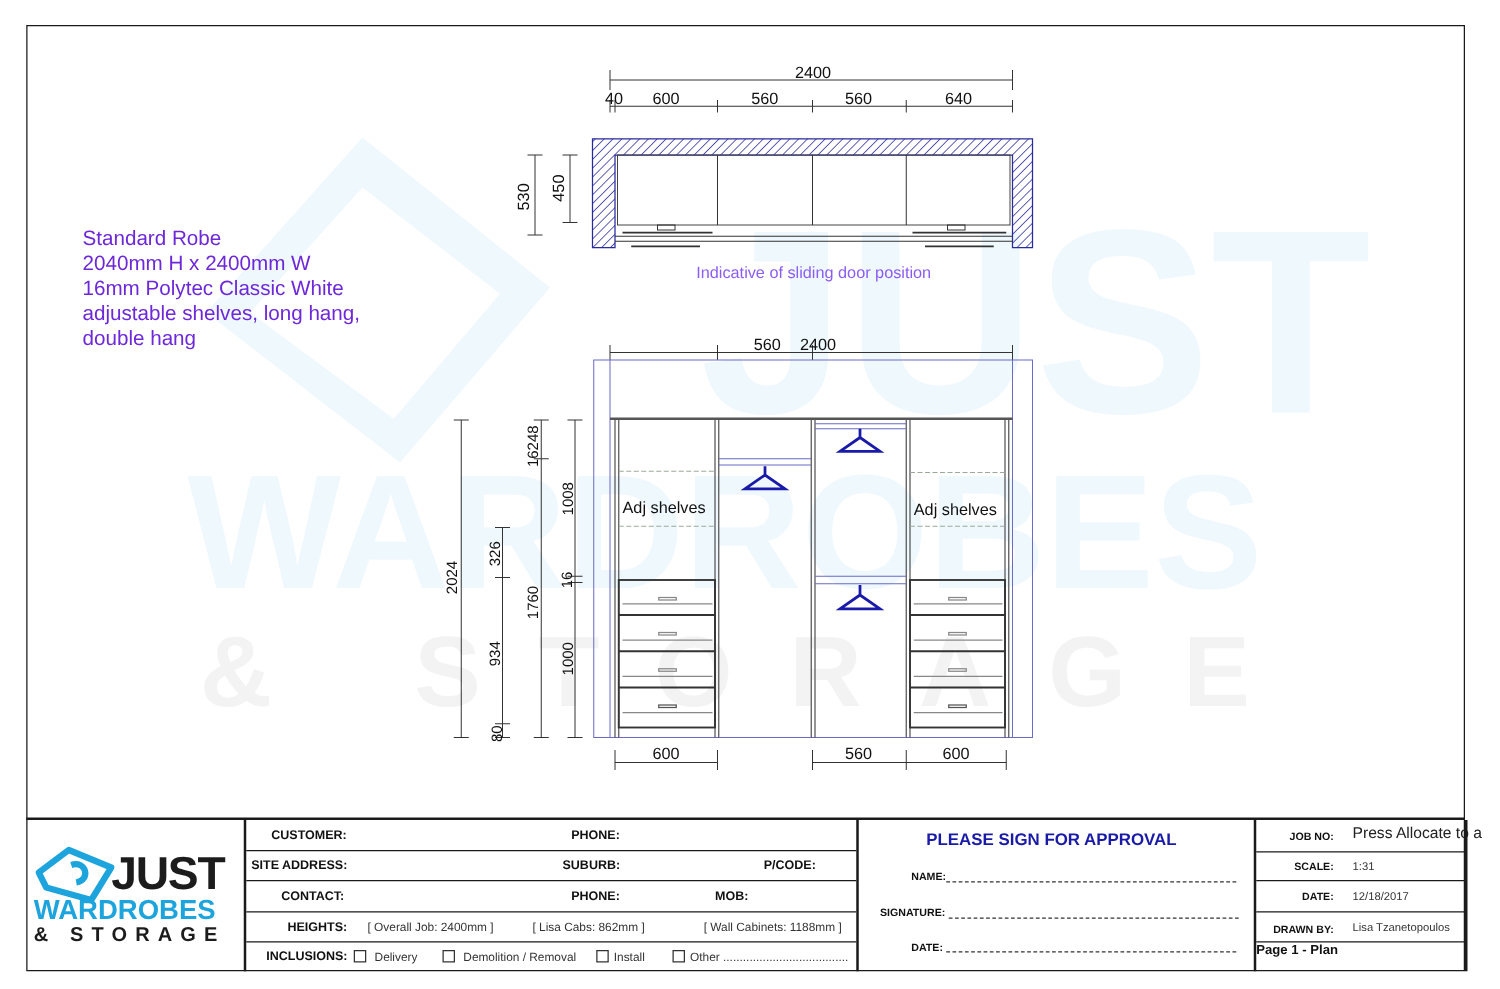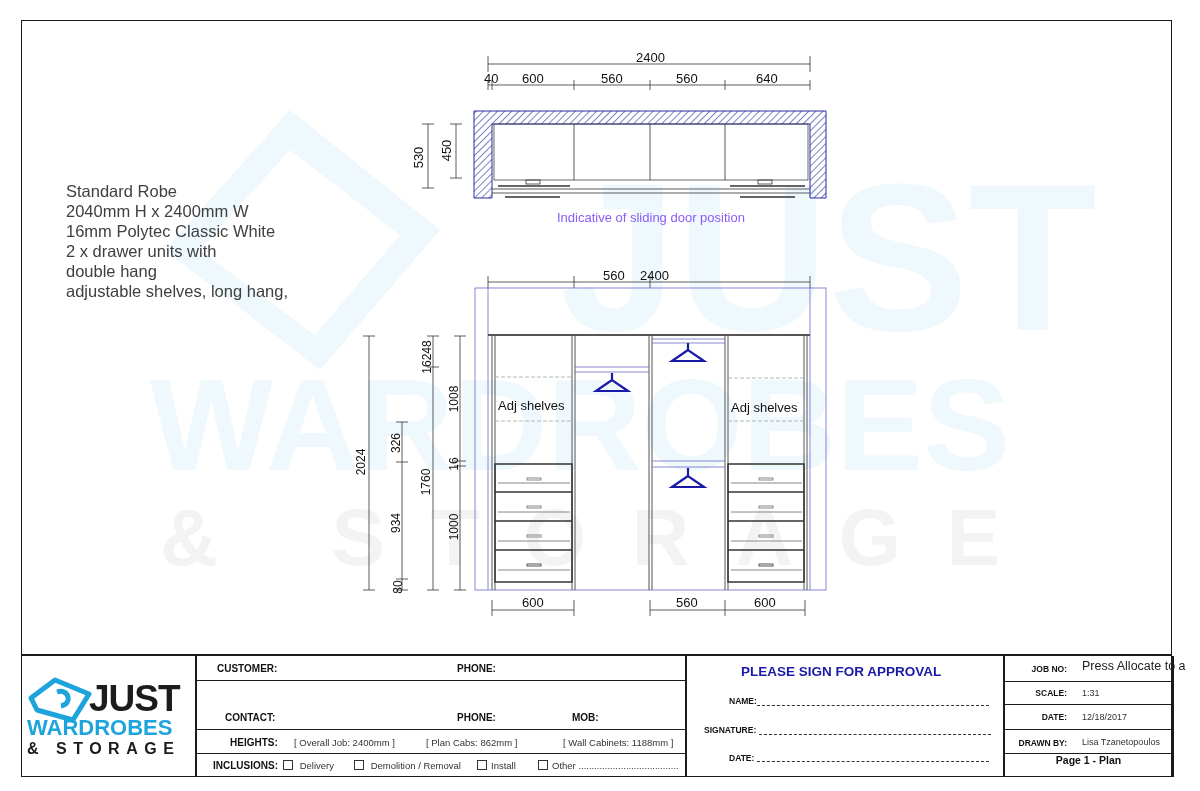--- a/index.html
+++ b/index.html
@@ -1,19 +1,19 @@
 <!DOCTYPE html>
 <html><head>
 <meta charset="utf-8">
 <style>
   html, body { margin: 0; padding: 0; background: #ffffff; }
   body { width: 1200px; height: 791px; position: relative; overflow: hidden; font-family: "Liberation Sans", sans-serif; color: #111; }
   .frame { position: absolute; left: 21px; top: 20px; width: 1151px; height: 757px; border: 1.5px solid #1a1a1a; box-sizing: border-box; }
   svg.draw { position: absolute; left: 0; top: 0; }
-  .spec { position: absolute; left: 66px; top: 181px; font-size: 16.5px; line-height: 20px; color: #404040; }
+  .spec { position: absolute; left: 66px; top: 181px; font-size: 16.5px; line-height: 20px; color: #6d28d9; }
   .spec div { white-space: nowrap; }
   .caption { position: absolute; left: 557px; top: 210px; font-size: 13px; color: #8b5cf6; }
   .lbl { position: absolute; font-size: 13px; color: #111; white-space: nowrap; }
   .adj { position: absolute; font-size: 13px; color: #111; }
   
   .tb { position: absolute; left: 21px; top: 654px; width: 1151px; height: 123px; border-top: 2px solid #1a1a1a; box-sizing: border-box; }
   .logo { position: absolute; left: 0; top: 0; width: 176px; height: 121px; border-right: 2px solid #1a1a1a; box-sizing: border-box; }
   .logo .just { position: absolute; left: 68px; top: 22px; font-size: 37px; font-weight: 900; letter-spacing: -1px; color: #1c1c1c; }
   .logo .ward { position: absolute; left: 6px; top: 59px; font-size: 22px; font-weight: 900; color: #1ea4dc; letter-spacing: 0; }
   .logo .stor { position: absolute; left: 6px; top: 84px; font-size: 16px; font-weight: 900; color: #1c1c1c; letter-spacing: 6.5px; }
@@ -23,43 +23,42 @@
   .row .v { position: absolute; font-size: 9.5px; color: #333; }
   .chk { display: inline-block; width: 8px; height: 8px; border: 1px solid #333; margin-right: 4px; vertical-align: -1px; }
   .approve { position: absolute; left: 666px; top: 0; width: 318px; height: 121px; border-right: 2px solid #1a1a1a; box-sizing: border-box; }
   .approve .title { position: absolute; left: 54px; top: 8px; color: #1a1aa8; font-weight: bold; font-size: 13.5px; }
   .approve .line { position: absolute; font-size: 8.5px; font-weight: bold; }
   .approve .u { position: absolute; border-bottom: 1px dashed #333; height: 0; }
   .meta { position: absolute; left: 984px; top: 0; width: 167px; height: 121px; }
   .mrow { position: absolute; left: 0; width: 167px; border-bottom: 1.5px solid #1a1a1a; box-sizing: border-box; }
   .mrow .k { position: absolute; right: 105px; font-weight: bold; font-size: 8.5px; }
   .mrow .v { position: absolute; left: 77px; font-size: 9px; color: #333; white-space: nowrap; }
-  .page { position: absolute; left: 0; top: 98px; width: 167px; text-align: center; font-weight: bold; font-size: 10.5px; }
+  .page { position: absolute; left: 0; top: 98px; width: 167px; font-weight: bold; font-size: 10.5px; }
 </style>
 </head>
 <body>
 
 <svg class="draw" width="1200" height="791" viewBox="0 0 1200 791">
   <g fill="#eef8fd" stroke="none">
     <path d="M165 250 L290 110 L440 230 L320 370 Z M200 250 L290 150 L400 235 L315 335 Z" fill-rule="evenodd"></path>
   </g>
   <text x="560" y="330" font-family="Liberation Sans, sans-serif" font-weight="900" font-size="210" fill="#eef8fd">JUST</text>
   <text x="150" y="470" font-family="Liberation Sans, sans-serif" font-weight="900" font-size="130" fill="#eef8fd" textLength="860" lengthAdjust="spacingAndGlyphs">WARDROBES</text>
   <text x="160" y="565" font-family="Liberation Sans, sans-serif" font-weight="900" font-size="80" fill="#f3f3f3" textLength="840" lengthAdjust="spacing">&amp; STORAGE</text>
 </svg>
 
 <div class="frame"></div>
 
 <div class="spec">
   <div>Standard Robe</div>
   <div>2040mm H x 2400mm W</div>
   <div>16mm Polytec Classic White</div>
-  <div>2 x drawer units with</div>
+  <div>adjustable shelves, long hang,</div>
   <div>double hang</div>
-  <div>adjustable shelves, long hang,</div>
 </div>
 
 <svg class="draw" width="1200" height="791" viewBox="0 0 1200 791">
   <defs>
     <pattern id="hatch" patternUnits="userSpaceOnUse" width="5" height="5" patternTransform="rotate(45)">
       <line x1="0" y1="0" x2="0" y2="5" stroke="#2a2aa0" stroke-width="1.2"></line>
     </pattern>
     <marker id="arr" markerWidth="8" markerHeight="6" refX="7" refY="3" orient="auto">
       <path d="M0,1 L7,3 L0,5" fill="none" stroke="#333" stroke-width="0.8"></path>
     </marker>
@@ -251,29 +250,34 @@
     <div class="just">JUST</div>
     <div class="ward">WARDROBES</div>
     <div class="stor">&amp; STORAGE</div>
   </div>
 
   <div class="info">
     <div class="row" style="top:0;height:25px;">
       <span class="k" style="left:20px;top:7px;text-align:right;">CUSTOMER:</span>
       <span class="k" style="left:260px;top:7px;">PHONE:</span>
     </div>
+    <div class="row" style="top:25px;height:24px;">
+      <span class="k" style="left:4px;top:6px;">SITE ADDRESS:</span>
+      <span class="k" style="left:253px;top:6px;">SUBURB:</span>
+      <span class="k" style="left:414px;top:6px;">P/CODE:</span>
+    </div>
     <div class="row" style="top:49px;height:25px;">
       <span class="k" style="left:28px;top:7px;">CONTACT:</span>
       <span class="k" style="left:260px;top:7px;">PHONE:</span>
       <span class="k" style="left:375px;top:7px;">MOB:</span>
     </div>
     <div class="row" style="top:74px;height:24px;">
       <span class="k" style="left:33px;top:7px;">HEIGHTS:</span>
       <span class="v" style="left:86px;top:7px;padding-left:11px;">[ Overall Job: 2400mm ]</span>
-      <span class="v" style="left:229px;top:7px;">[ Plan Cabs: 862mm ]</span>
+      <span class="v" style="left:229px;top:7px;">[ Lisa Cabs: 862mm ]</span>
       <span class="v" style="left:366px;top:7px;">[ Wall Cabinets: 1188mm ]</span>
     </div>
     <div class="row" style="top:98px;height:23px;border-bottom:none;">
       <span class="k" style="left:16px;top:6px;">INCLUSIONS:</span>
       <span class="v" style="left:86px;top:6px;"><span class="chk"></span> <span>Delivery</span></span>
       <span class="v" style="left:157px;top:6px;"><span class="chk"></span> <span>Demolition / Removal</span></span>
       <span class="v" style="left:280px;top:6px;"><span class="chk"></span><span>Install</span></span>
       <span class="v" style="left:341px;top:6px;text-align:right;"><span class="chk"></span><span>Other ......................................</span></span>
     </div>
   </div>

